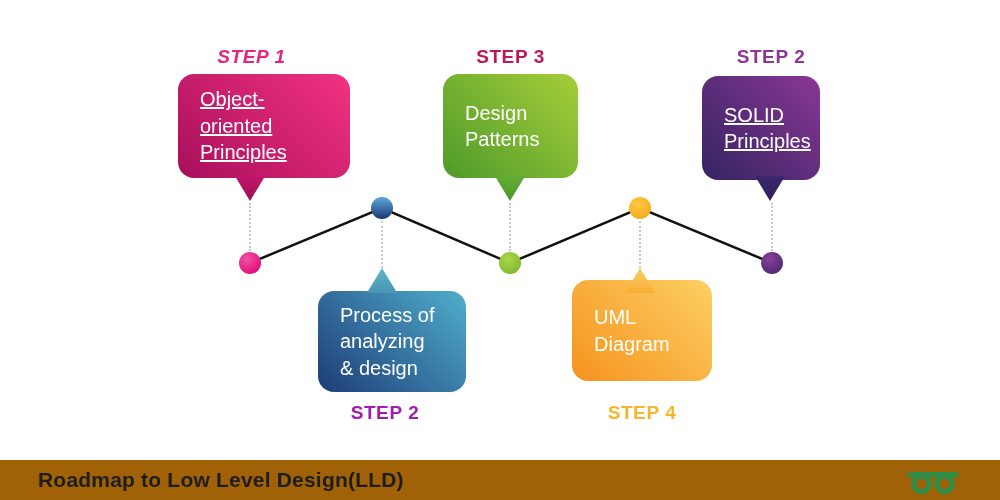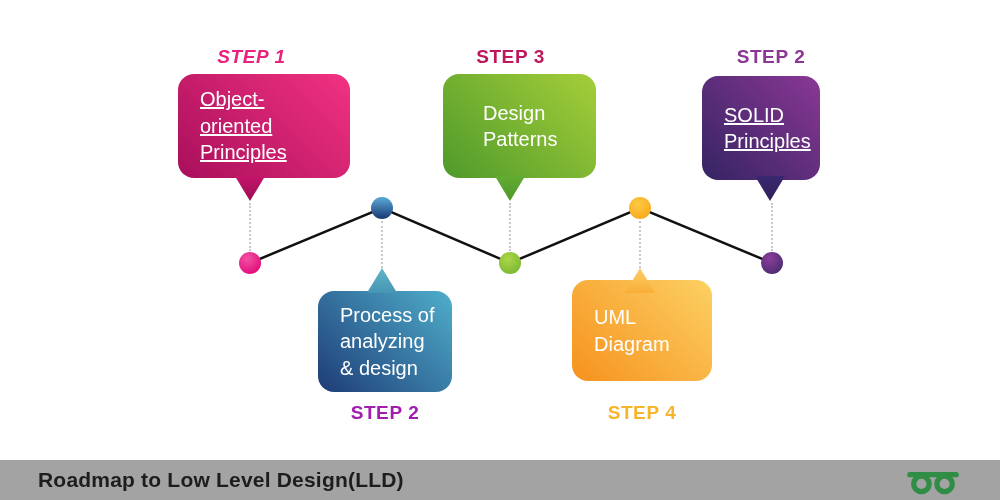--- a/index.html
+++ b/index.html
@@ -32,35 +32,35 @@
   .lbl3{left:443px;top:46px;width:135px;color:#be185d;}
   .lbl4{left:572px;top:402px;width:140px;color:#f7b52c;}
   .lbl5{left:702px;top:46px;width:138px;color:#8c3794;}
   
   .bubble{
     position:absolute;border-radius:16px;display:flex;align-items:center;
     color:#ffffff;font-size:20px;font-weight:500;line-height:1.32;
   }
   .bubble-text{white-space:pre-line;padding-left:22px;padding-right:8px;}
   .box1{left:178px;top:74px;width:172px;height:104px;background:linear-gradient(45deg,#a80f5b,#f23282);text-decoration:underline;}
-  .box2{left:318px;top:291px;width:134px;height:101px;background:linear-gradient(45deg,#1e3c77,#4faecb);}
-  .box3{left:443px;top:74px;width:135px;height:104px;background:linear-gradient(45deg,#4f9a2b,#a5ce39);padding-left:18px;}
+  .box2{left:318px;top:291px;width:148px;height:101px;background:linear-gradient(45deg,#1e3c77,#4faecb);}
+  .box3{left:443px;top:74px;width:135px;height:104px;background:linear-gradient(45deg,#4f9a2b,#a5ce39);}
   .box4{left:572px;top:280px;width:140px;height:101px;background:linear-gradient(45deg,#f6921e,#fcd063);}
   .box5{left:702px;top:76px;width:118px;height:104px;background:linear-gradient(45deg,#342463,#8a3794);text-decoration:underline;}
   
   .tail{position:absolute;width:36px;height:25px;}
   .tail-down{clip-path:polygon(50% 100%,8% 0,92% 0);}
   .tail-up{clip-path:polygon(50% 0,8% 100%,92% 100%);}
   .t1{left:232px;top:176px;background:linear-gradient(180deg,#c4156b,#9c0e52);}
   .t2{left:364px;top:268px;background:linear-gradient(0deg,#4496b4,#63b5c8);}
   .t3{left:492px;top:176px;background:linear-gradient(180deg,#63ac33,#4c9729);}
   .t4{left:622px;top:268px;background:linear-gradient(0deg,#f8ae35,#fbce6b);}
   .t5{left:752px;top:176px;background:linear-gradient(180deg,#3a2870,#2f2058);}
   
-  .footer{position:absolute;left:0;top:460px;width:1000px;height:40px;background:#a3a3a3;}
+  .footer{position:absolute;left:0;top:460px;width:1000px;height:40px;background:#a16207;}
   .footer-title{
     position:absolute;left:38px;top:0;height:40px;line-height:40px;
     font-size:21px;font-weight:700;color:#1d1d1d;letter-spacing:.2px;
   }
   .footer-logo{position:absolute;right:40px;top:6px;}
 </style>
 </head>
 <body>
 
 <div class="canvas">

